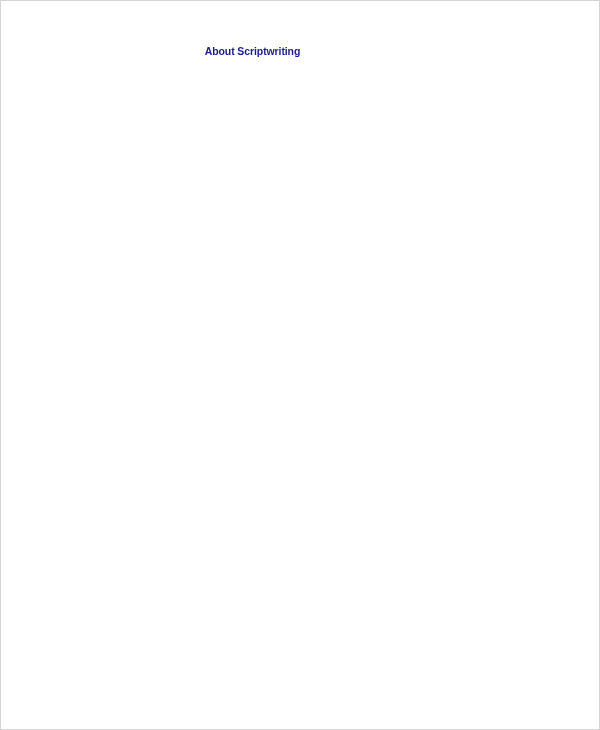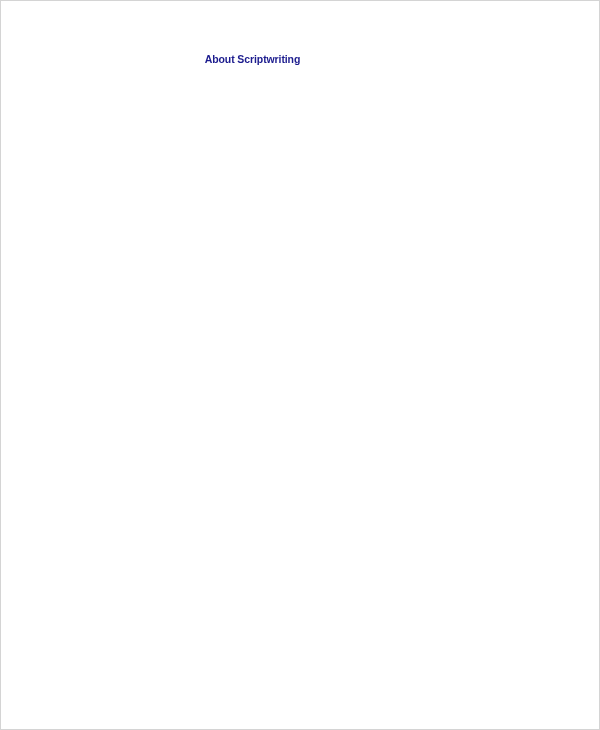--- a/index.html
+++ b/index.html
@@ -15,21 +15,21 @@
   }
   .content {
     position: absolute;
     left: 35px; top: 0;
     width: 560px;
     clip-path: inset(0 31px 0 0);
   }
   .title {
     position: absolute; left: 0; width: 476px; top: 44px;
     text-align: center; font-weight: bold; font-size: 10.5px;
-    letter-spacing: -0.1px; padding-left: 27px; box-sizing: border-box; margin-top: 8px;
+    letter-spacing: -0.1px; padding-left: 27px; box-sizing: border-box;
   }
   .p {
     position: absolute; left: 0; width: 560px;
     font-size: 10.3px; line-height: 12.3px;
     white-space: nowrap; letter-spacing: -0.15px;
   }
   .p .line { display: block; }
   .italic { font-style: italic; }
   .h2 {
     position: absolute; left: 0;

